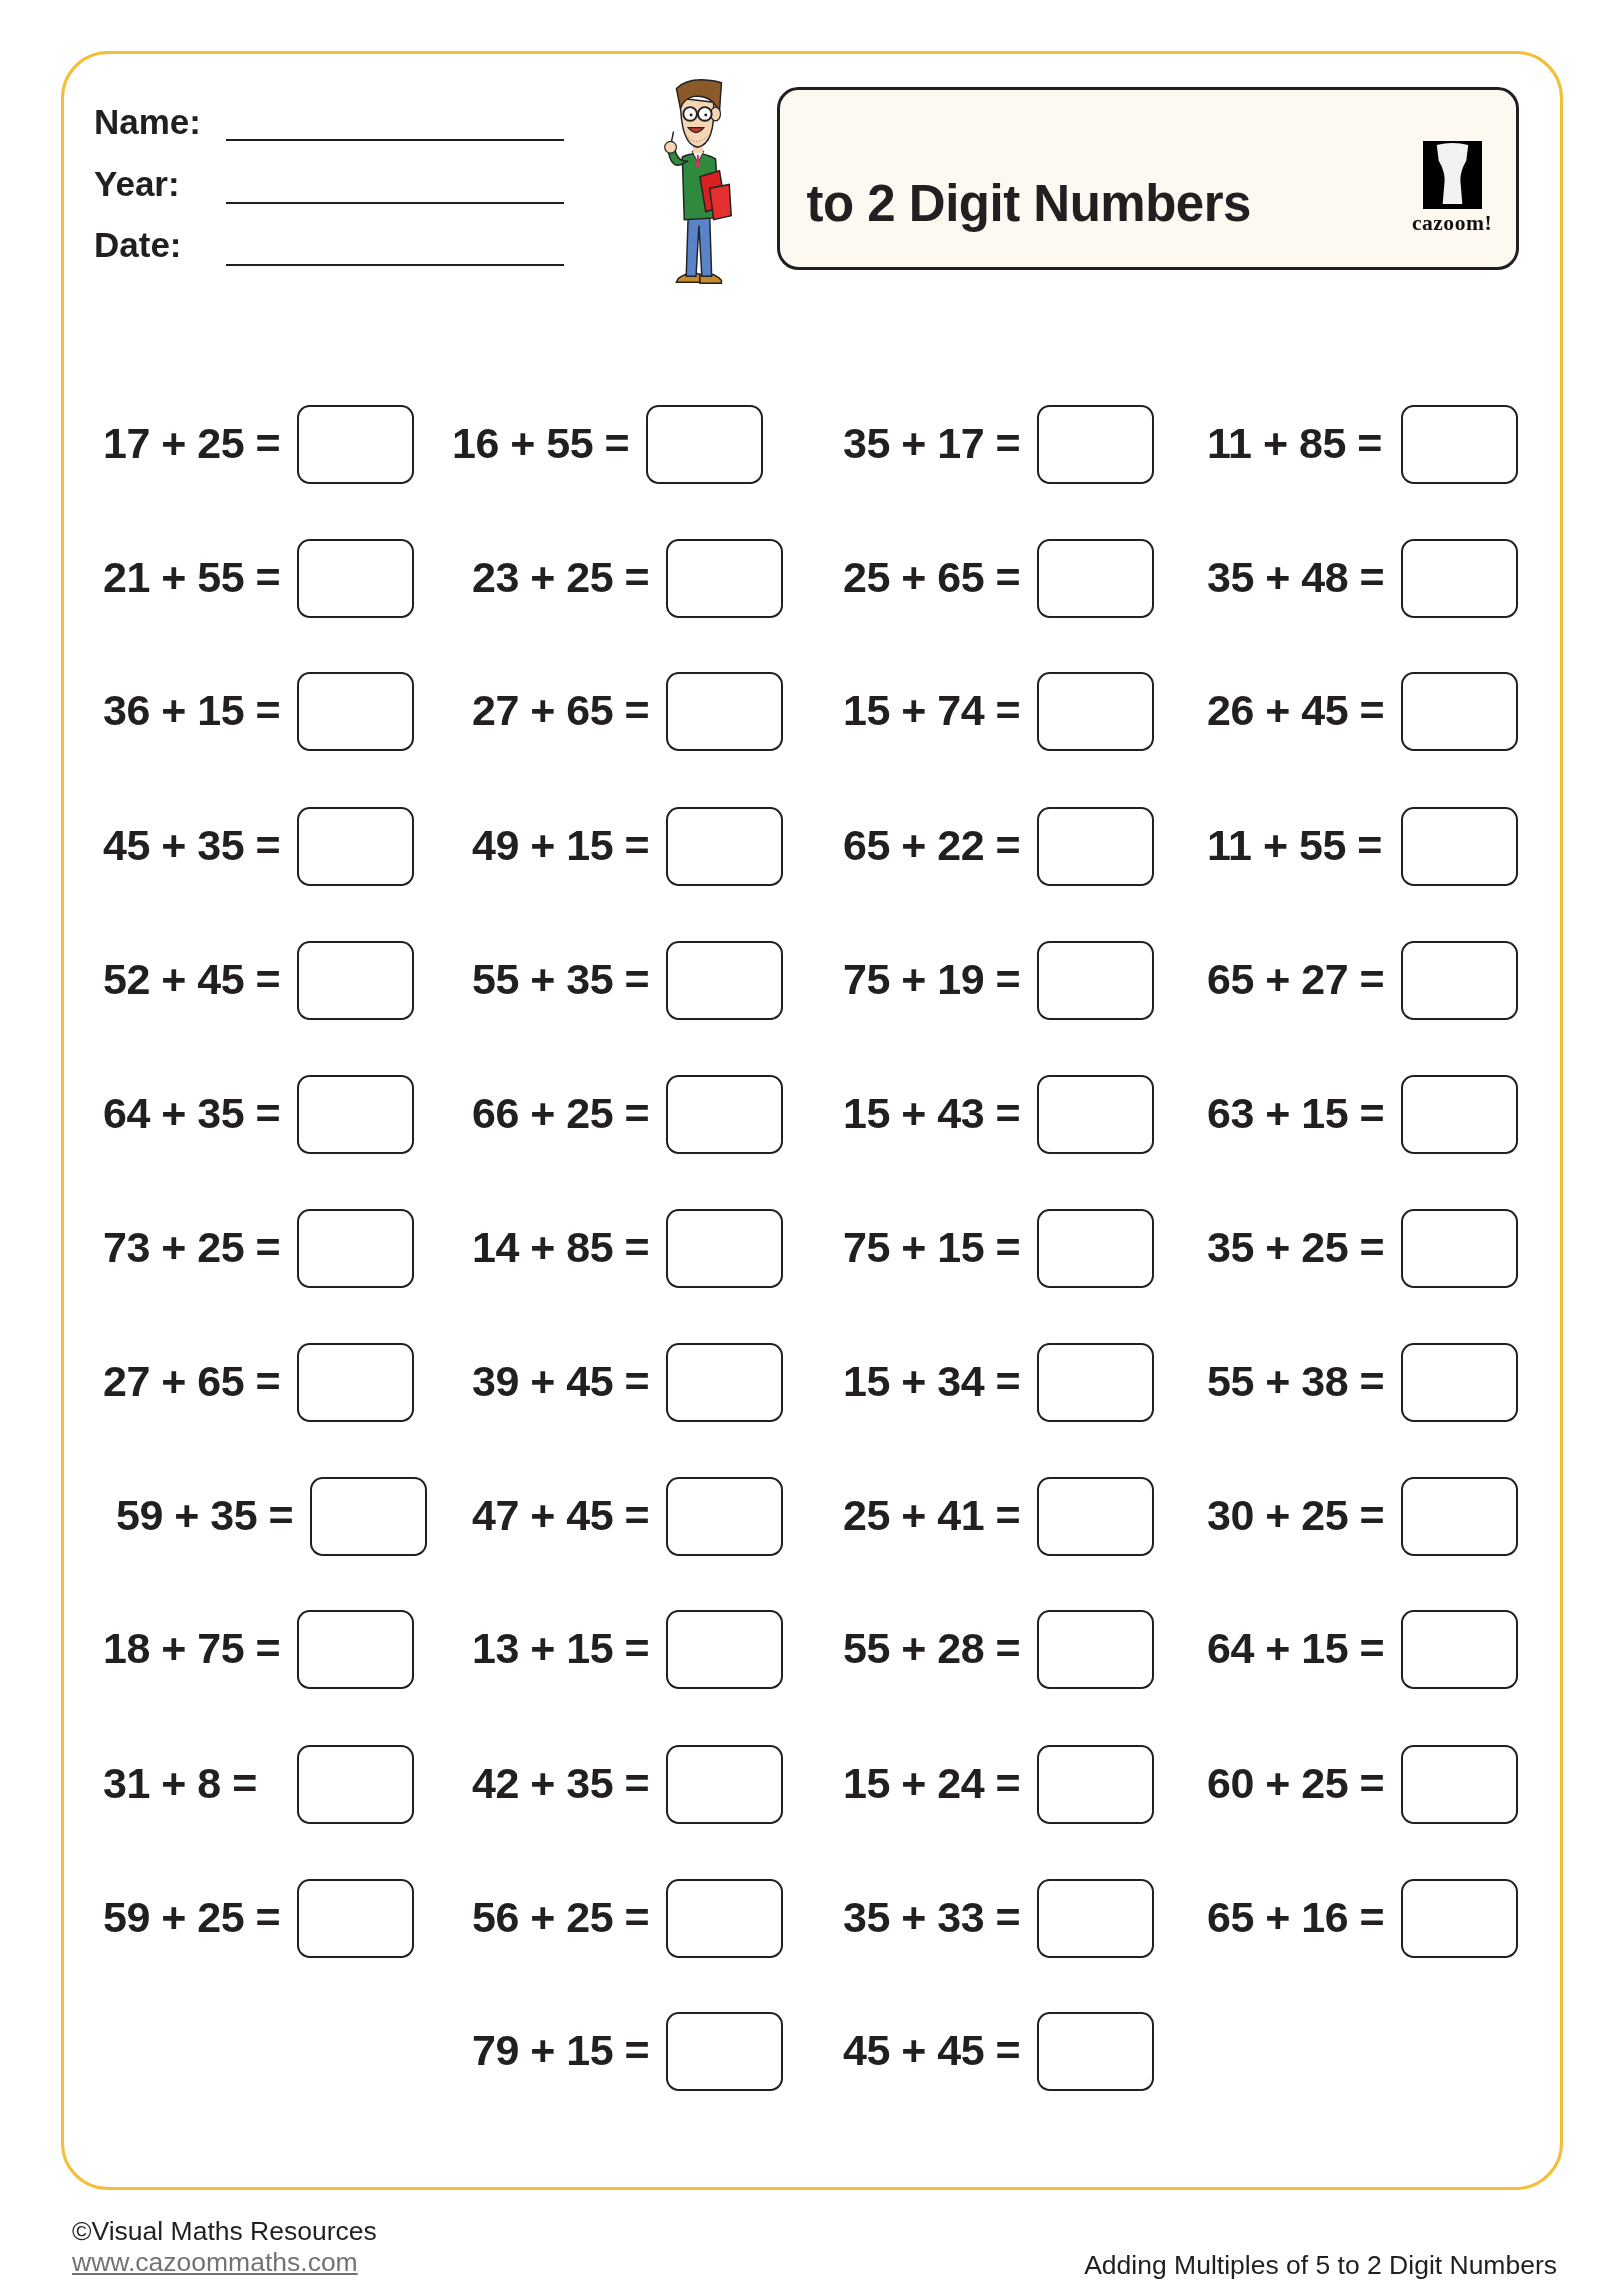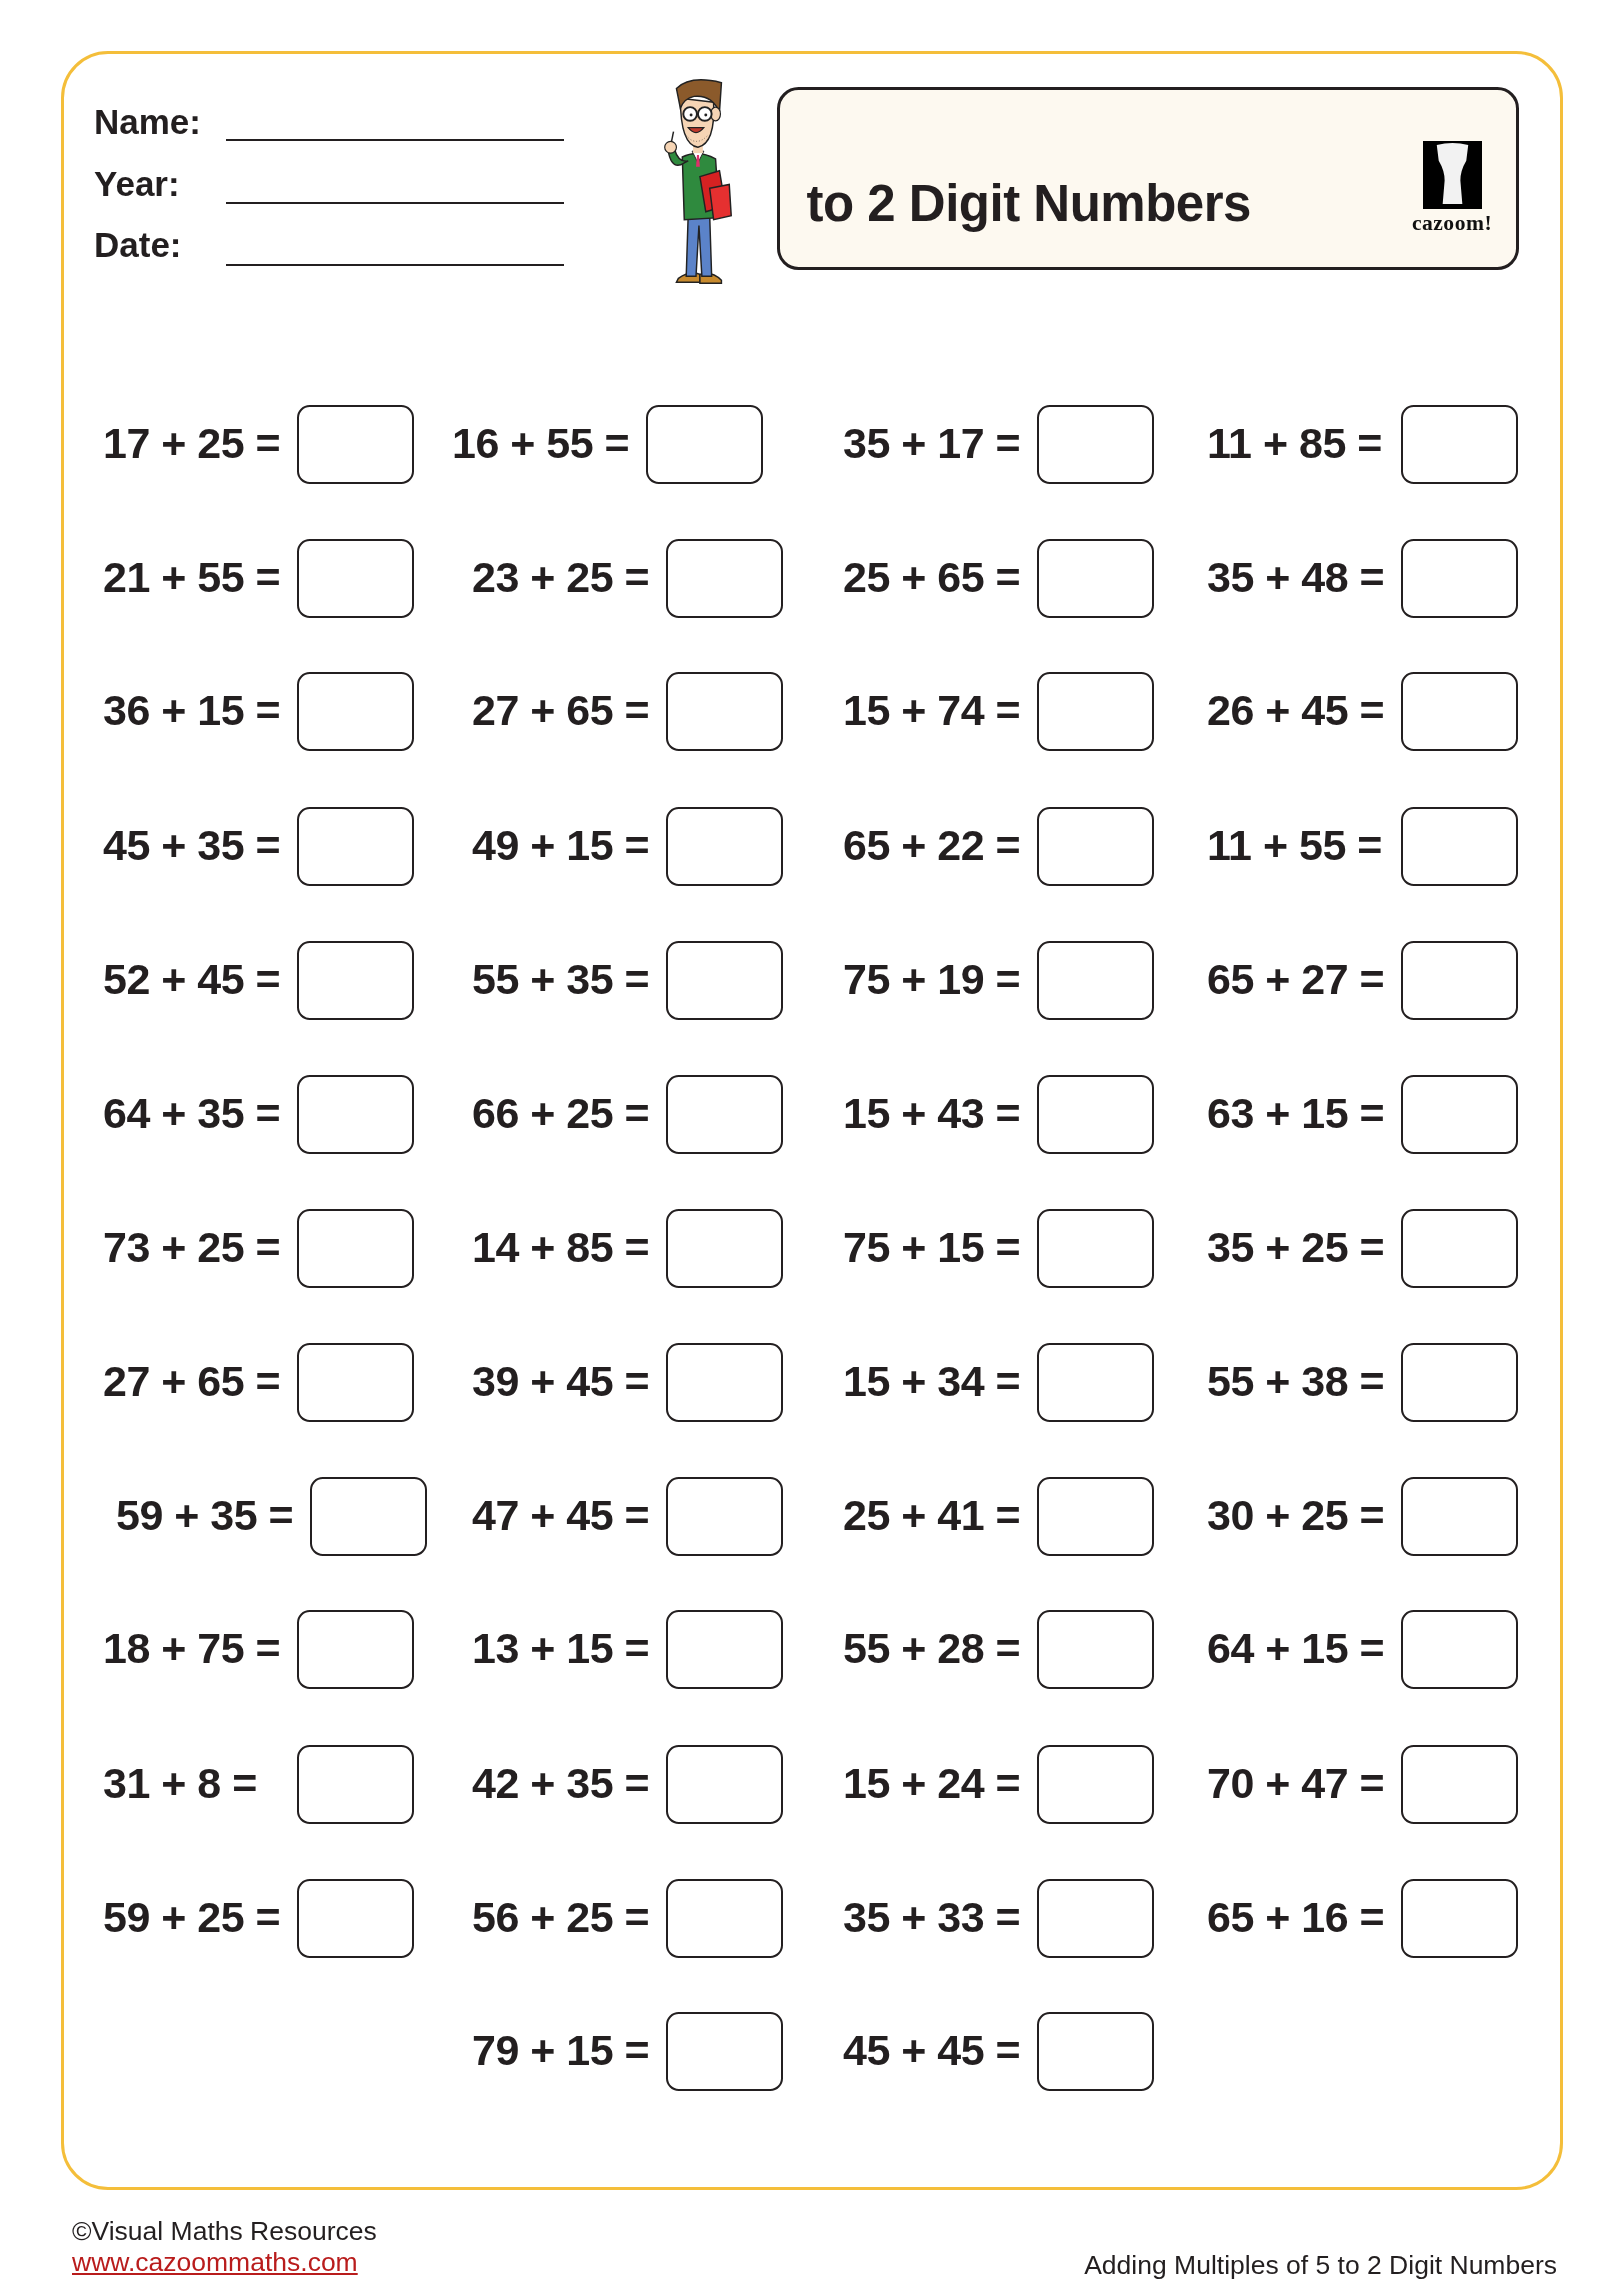--- a/index.html
+++ b/index.html
@@ -17,21 +17,21 @@
   .logo { position: absolute; left: 617px; top: 47px; width: 110px; height: 98px; }
   .logo-square { position: absolute; left: 25.5px; top: 3.9px; width: 59px; height: 68px; background: #000; }
   .logo-text { position: absolute; left: 0; top: 74px; width: 110px; text-align: center;
                font-family: "Liberation Serif", serif; font-weight: bold; font-size: 21.6px; color: #111; letter-spacing: 0.5px; }
   .problem { position: absolute; height: 79px; width: 314px; }
   .problem-text { position: absolute; left: 0; top: 13.7px; font-size: 43px; font-weight: bold;
                   color: #231f20; white-space: nowrap; letter-spacing: -0.5px; }
   .answer-box { position: absolute; left: 194px; top: 0; width: 117px; height: 79px;
                 border: 2.9px solid #231f20; border-radius: 12.7px; box-sizing: border-box; background: #fff; }
   .footer-left { position: absolute; left: 72px; top: 2216px; font-size: 26.5px; line-height: 31px; color: #231f20; }
-  .footer-link { color: #b91c1c; text-decoration: underline; }
+  .footer-link { color: #737373; text-decoration: underline; }
   .footer-right { position: absolute; right: 64px; top: 2250px; font-size: 26.5px; color: #231f20; white-space: nowrap; }
 </style>
 </head>
 <body>
 
 <div class="frame"></div>
 
 <div class="field-label" style="top:102px;">Name:</div>
 <div class="field-line" style="top:139px;"></div>
 <div class="field-label" style="top:164px;">Year:</div>
@@ -256,21 +256,21 @@
     </div>
     <div class="problem" style="left: 472px; top: 1745px;">
       <div class="problem-text">42 + 35 =</div>
       <div class="answer-box"></div>
     </div>
     <div class="problem" style="left: 843px; top: 1745px;">
       <div class="problem-text">15 + 24 =</div>
       <div class="answer-box"></div>
     </div>
     <div class="problem" style="left: 1207px; top: 1745px;">
-      <div class="problem-text">70 + 47 =</div>
+      <div class="problem-text">60 + 25 =</div>
       <div class="answer-box"></div>
     </div>
     <div class="problem" style="left: 103px; top: 1879px;">
       <div class="problem-text">59 + 25 =</div>
       <div class="answer-box"></div>
     </div>
     <div class="problem" style="left: 472px; top: 1879px;">
       <div class="problem-text">56 + 25 =</div>
       <div class="answer-box"></div>
     </div>

